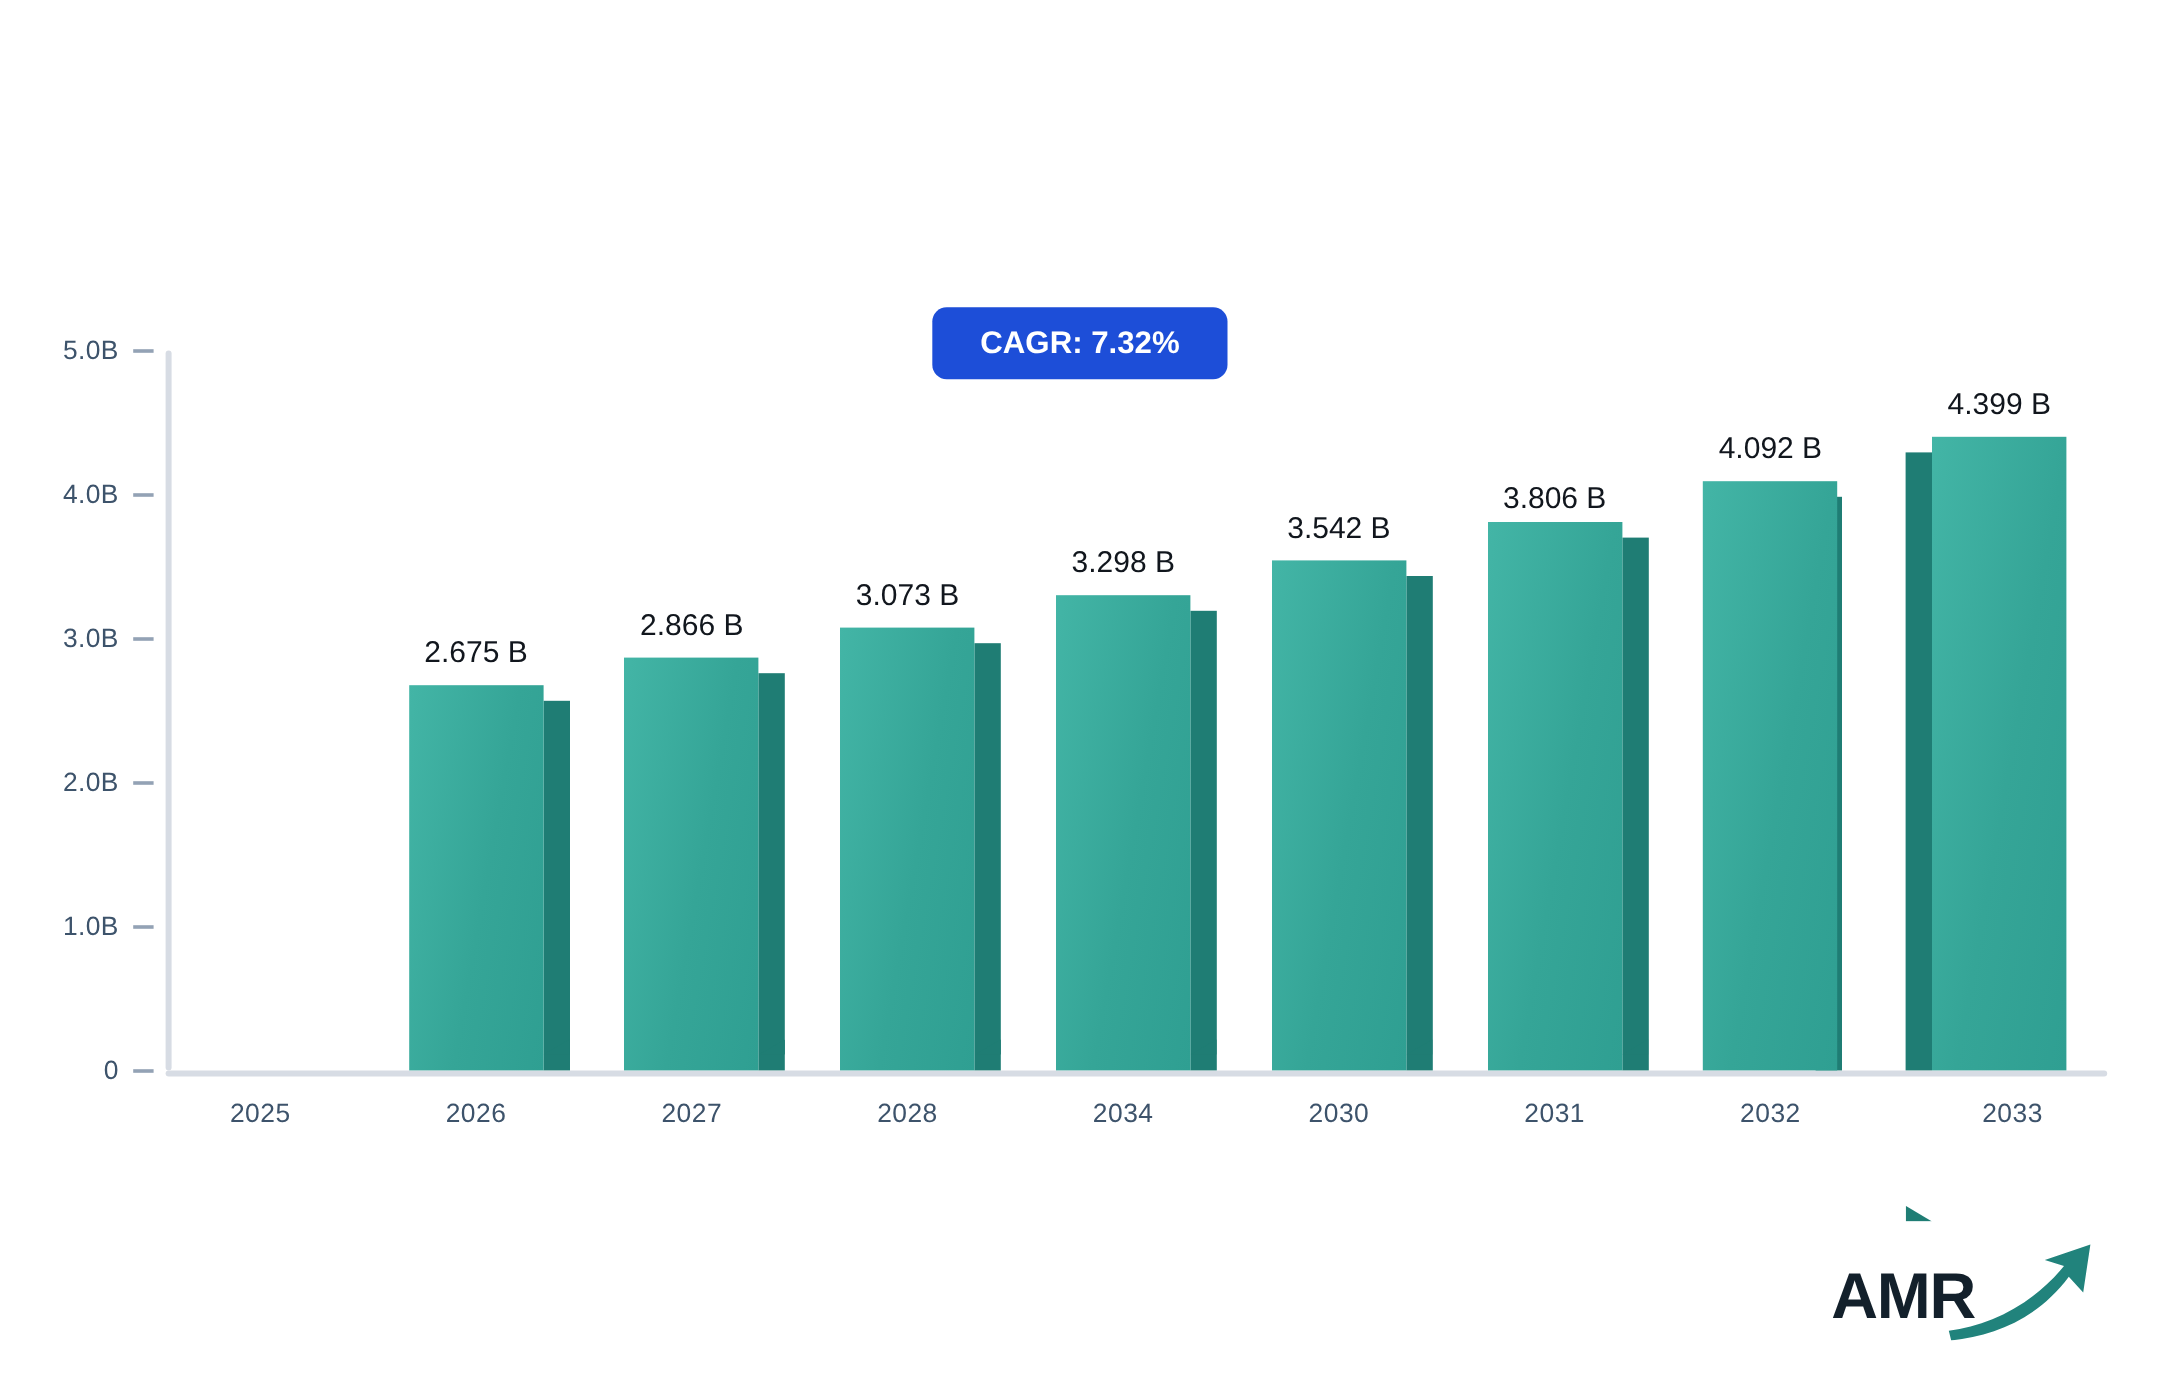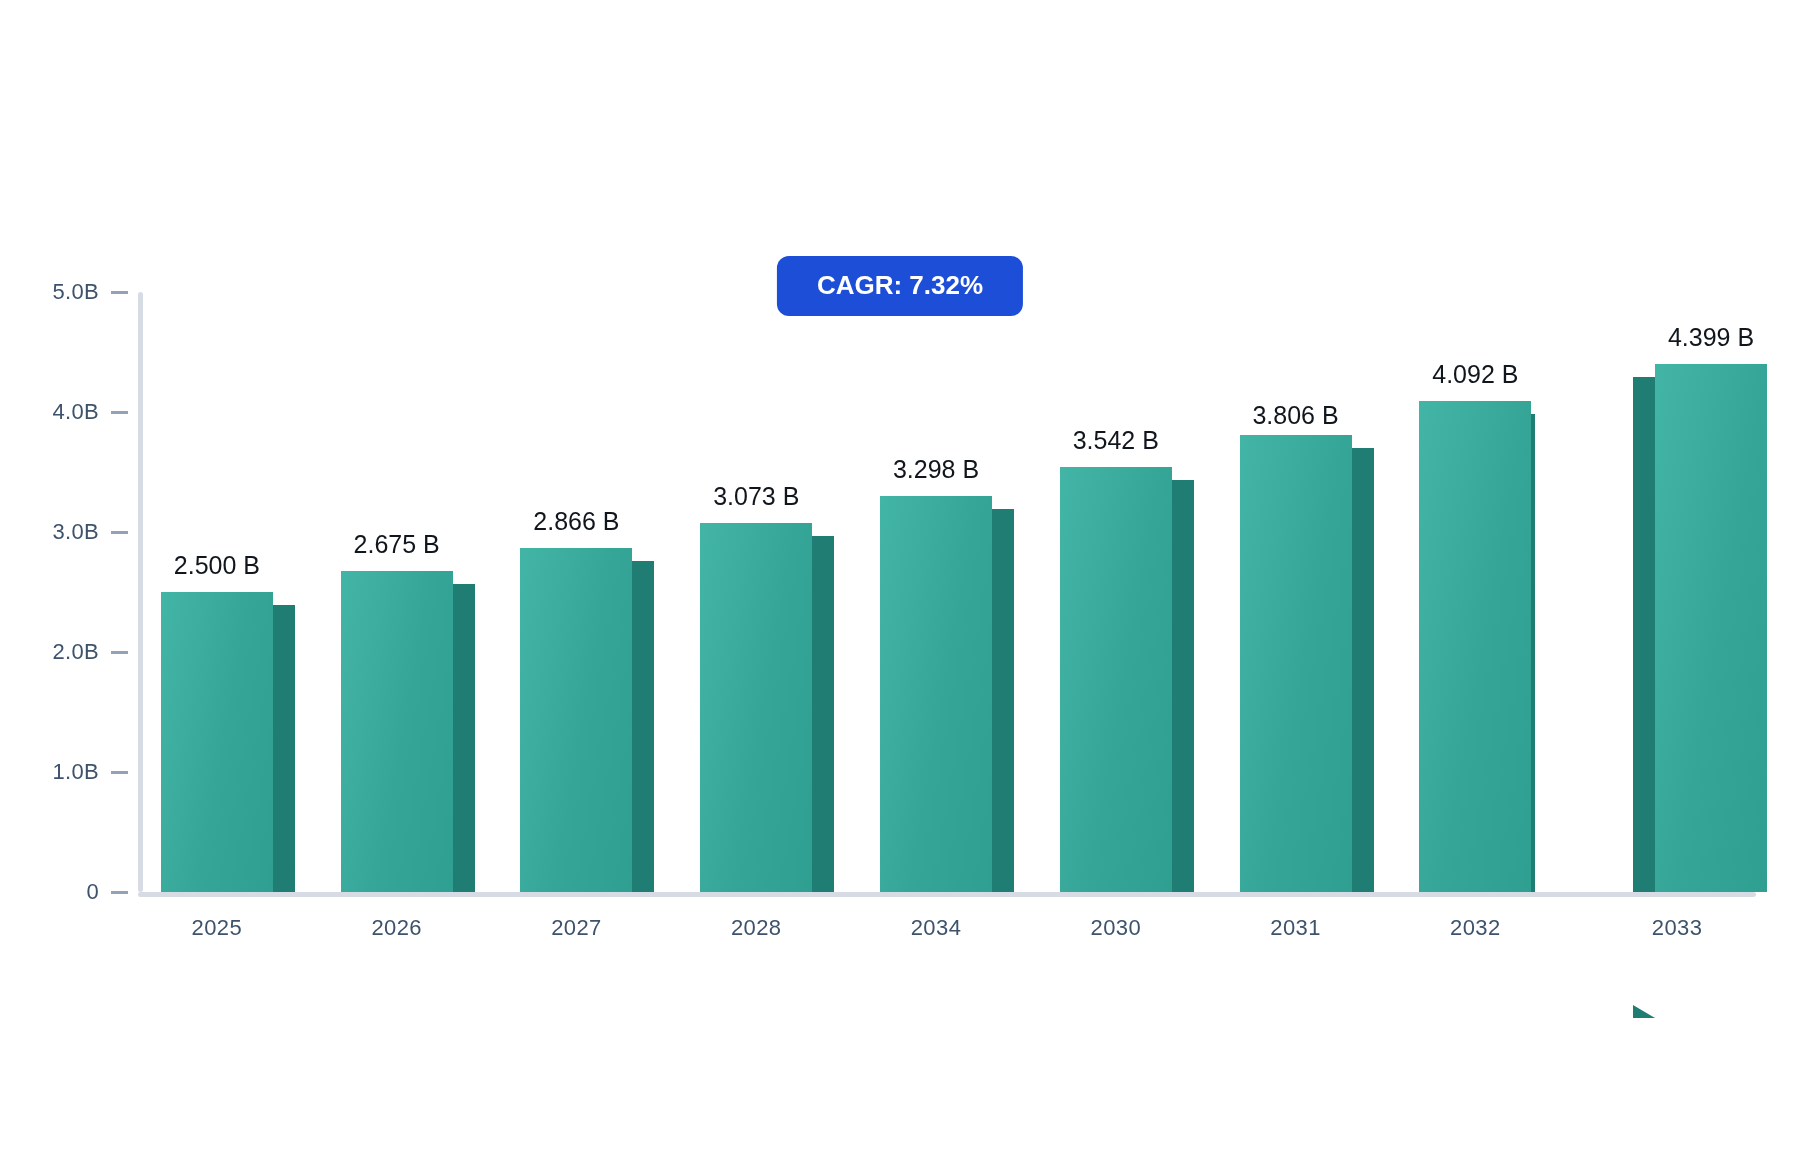--- a/index.html
+++ b/index.html
@@ -242,28 +242,20 @@
         <span class="y-tick-dash"></span>
       </div>
     </div>
 
   <div id="plot-area">
     <div id="y-axis-line"></div>
     <div id="x-axis-line"></div>
   </div>
 
   <div id="bars-layer">
-      <div class="bar-group" style="left: 22.8889px; width: 134px; height: 300px;">
-        <div class="bar-3d">
-          <div class="bar-side bar-side-right" style="height: 287px;"></div>
-          <div class="bar-cap bar-cap-right" style="top: 274px; bottom: auto;"></div>
-          <div class="bar-front" style="width: 112px; height: 300px; left: 0px;"></div>
-        </div>
-        <div class="bar-value" style="bottom: 312px; left: 56px;">2.500 B</div>
-      </div>
       <div class="bar-group" style="left: 202.667px; width: 134px; height: 321px;">
         <div class="bar-3d">
           <div class="bar-side bar-side-right" style="height: 308px;"></div>
           <div class="bar-cap bar-cap-right" style="top: 295px; bottom: auto;"></div>
           <div class="bar-front" style="width: 112px; height: 321px; left: 0px;"></div>
         </div>
         <div class="bar-value" style="bottom: 333px; left: 56px;">2.675 B</div>
       </div>
       <div class="bar-group" style="left: 382.444px; width: 134px; height: 343.92px;">
         <div class="bar-3d">
@@ -306,21 +298,21 @@
         <div class="bar-value" style="bottom: 462px; left: 56px;">3.806 B</div>
       </div>
       <div class="bar-group" style="left: 1281.33px; width: 116px; height: 491.04px;">
         <div class="bar-3d">
           <div class="bar-side bar-side-right" style="height: 478.04px;"></div>
           <div class="bar-cap bar-cap-right" style="top: 465.04px; bottom: auto;"></div>
           <div class="bar-front" style="width: 112px; height: 491.04px; left: 0px;"></div>
         </div>
         <div class="bar-value" style="bottom: 503.04px; left: 56px;">4.092 B</div>
       </div>
-      <div class="bar-group" style="left: 1495px; width: 134px; height: 389px;">
+      <div class="bar-group" style="left: 1450px; width: 134px; height: 389px;">
         <div class="bar-3d">
           <div class="bar-side bar-side-left" style="height: 514.88px;"></div>
           <div class="bar-cap bar-cap-left" style="top: 501.88px; bottom: auto;"></div>
           <div class="bar-front" style="width: 112px; height: 527.88px; right: 0px;"></div>
         </div>
         <div class="bar-value" style="bottom: 539.88px; left: 78px;">4.399 B</div>
       </div>
     </div>
 
   <div id="x-labels">
@@ -328,14 +320,22 @@
       <div class="x-label" style="left: 258.667px;">2026</div>
       <div class="x-label" style="left: 438.444px;">2027</div>
       <div class="x-label" style="left: 618.222px;">2028</div>
       <div class="x-label" style="left: 798px;">2034</div>
       <div class="x-label" style="left: 977.778px;">2030</div>
       <div class="x-label" style="left: 1157.56px;">2031</div>
       <div class="x-label" style="left: 1337.33px;">2032</div>
       <div class="x-label" style="left: 1539.11px;">2033</div>
     </div>
 
+  <div id="amr-logo">
+    <span id="amr-wordmark">AMR</span>
+    <span id="amr-arrow">
+      <svg width="130" height="86" viewBox="0 0 130 86">
+        <path d="M4 78 C 38 74, 74 56, 100 24 L 84 19 L 122 6 L 116 46 L 104 33 C 78 68, 42 82, 6 86 Z" fill="#21837c"></path>
+      </svg>
+    </span>
+  </div>
 
 </div>
 
 </body></html>

